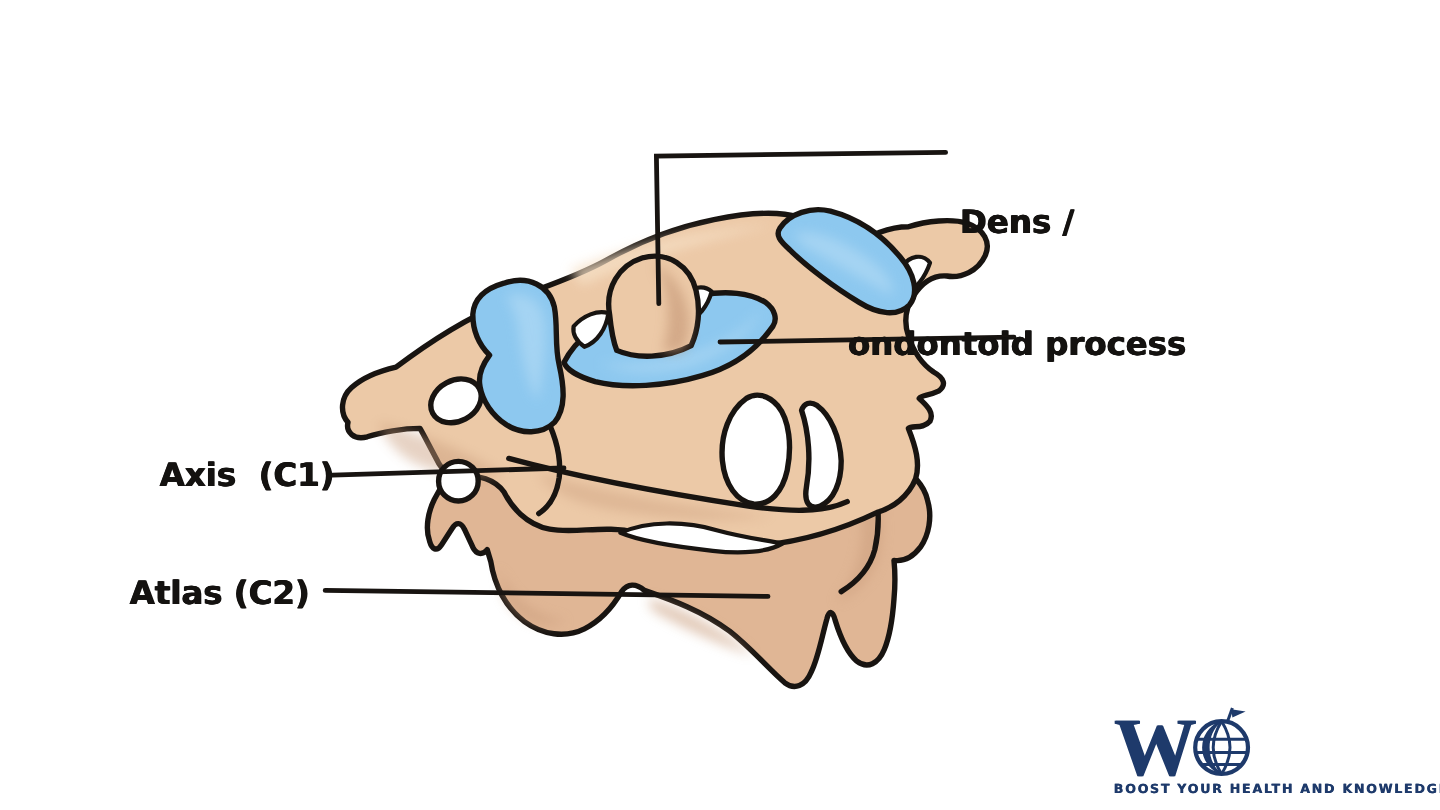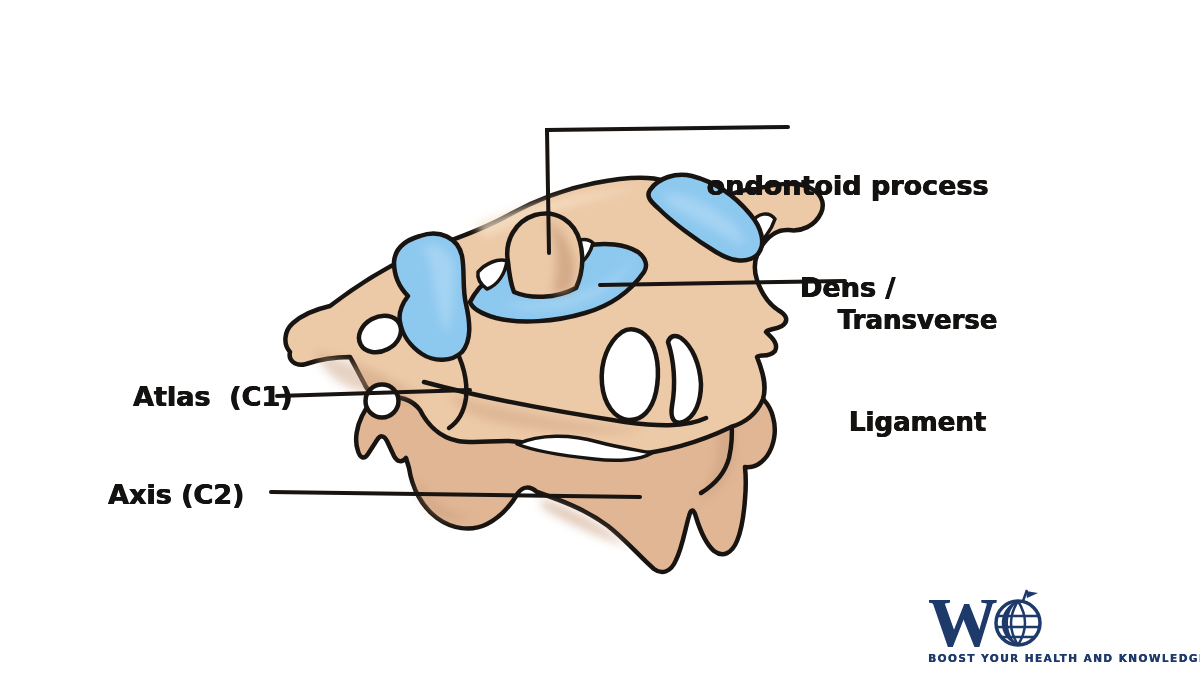--- a/index.html
+++ b/index.html
@@ -129,31 +129,27 @@
              C 696,240 672,222 658,208 C 650,201 646,196 650,190 Z"></path>
     <path d="M 662,194 C 680,190 708,202 732,222 C 742,232 746,240 743,246 C 720,234 690,216 668,204 Z" style="fill:var(--cartilage-blue-light);opacity:.6" filter="url(#soft)"></path>
 
     <polyline class="leader" points="788,127 547,130 549,253"></polyline>
     <line class="leader" x1="600" y1="285" x2="845" y2="281"></line>
     <line class="leader" x1="277" y1="396" x2="470" y2="390"></line>
     <line class="leader" x1="271" y1="492" x2="640" y2="497"></line>
   </svg>
 
   <div class="label center lbl-dens">
+    <div>Dens /</div>
     <div>ondontoid process</div>
-    <div>Dens /</div>
   </div>
 
-  <div class="label center lbl-transverse">
-    <div>Transverse</div>
-    <div>Ligament</div>
-  </div>
 
-  <div class="label lbl-atlas">Atlas  (C1)</div>
-  <div class="label lbl-axis">Axis (C2)</div>
+  <div class="label lbl-atlas">Axis  (C1)</div>
+  <div class="label lbl-axis">Atlas (C2)</div>
 
   <div class="logo">
     <div class="logo-row">
       <span class="logo-letter">W</span>
       <span class="logo-globe">
         <svg width="52" height="60" viewBox="0 0 52 60">
 
           <line x1="30" y1="12" x2="34" y2="1" stroke="var(--logo-navy)" stroke-width="2.5"></line>
           <path d="M 33,2 L 45,4 L 34,9 Z" style="fill:var(--logo-navy)"></path>
 

